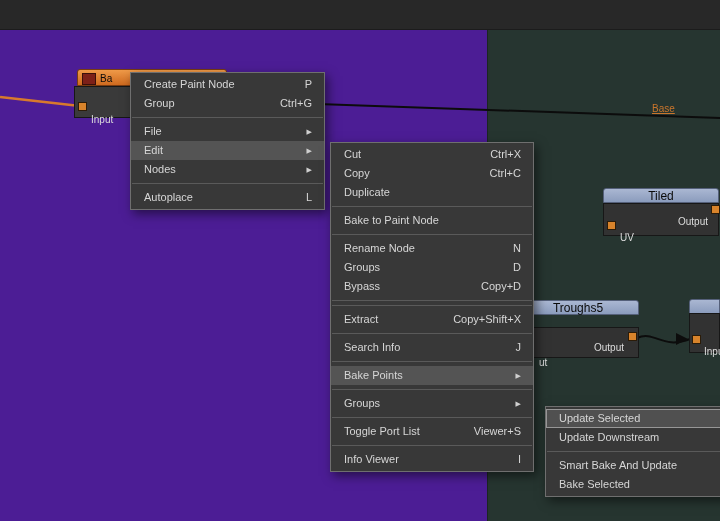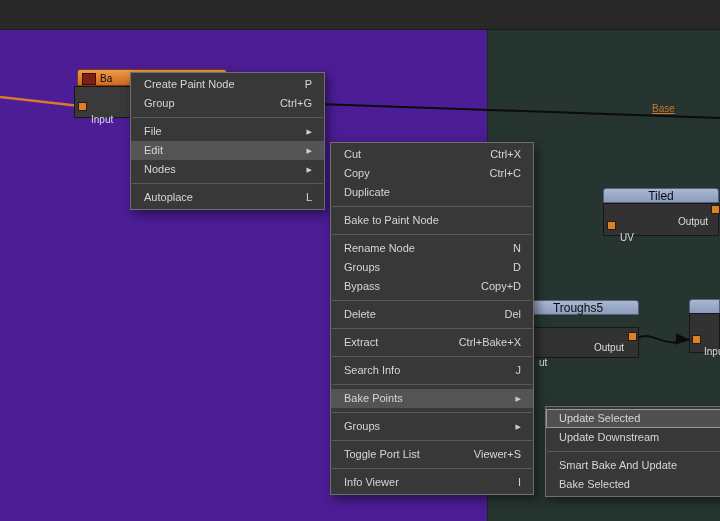--- a/index.html
+++ b/index.html
@@ -146,28 +146,24 @@
     </div>
     <div class="mi">
       <span>Groups</span>
       <span class="sc">D</span>
     </div>
     <div class="mi">
       <span>Bypass</span>
       <span class="sc">Copy+D</span>
     </div>
     <div class="sep"></div>
-    <div class="mi">
-      <span>Delete</span>
-      <span class="sc">Del</span>
-    </div>
     <div class="sep"></div>
     <div class="mi">
       <span>Extract</span>
-      <span class="sc">Ctrl+Bake+X</span>
+      <span class="sc">Copy+Shift+X</span>
     </div>
     <div class="sep"></div>
     <div class="mi">
       <span>Search Info</span>
       <span class="sc">J</span>
     </div>
     <div class="sep"></div>
     <div class="mi hl">
       <span>Bake Points</span>
       <span class="arrow">▶</span>

